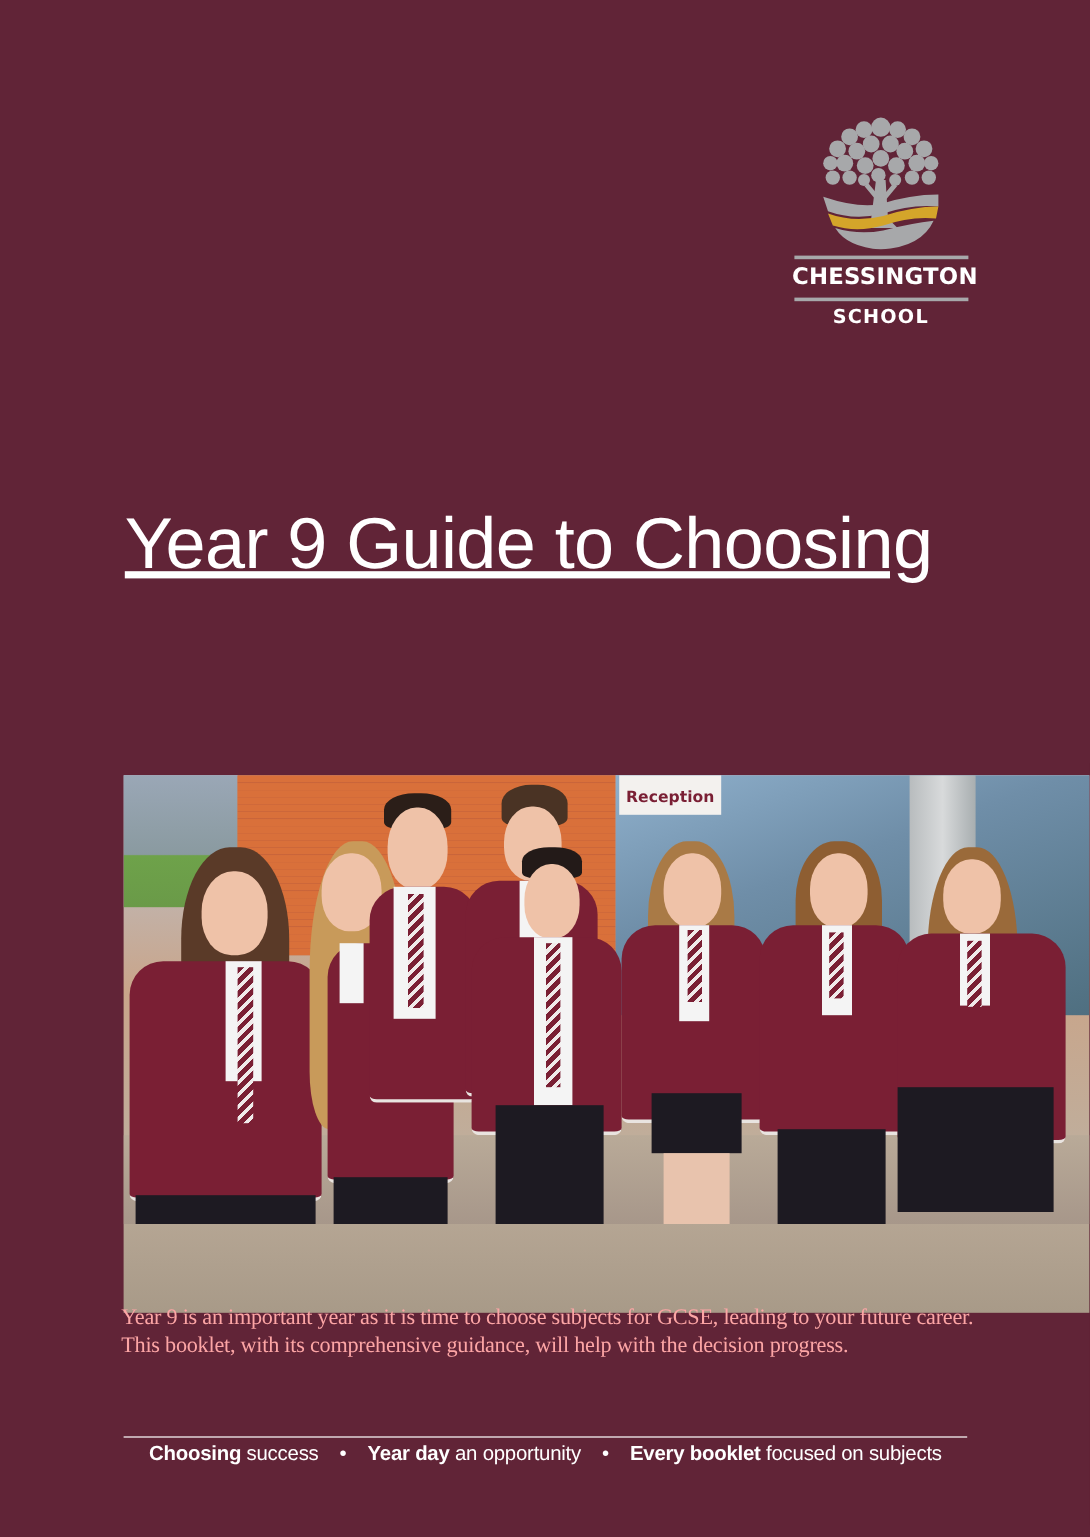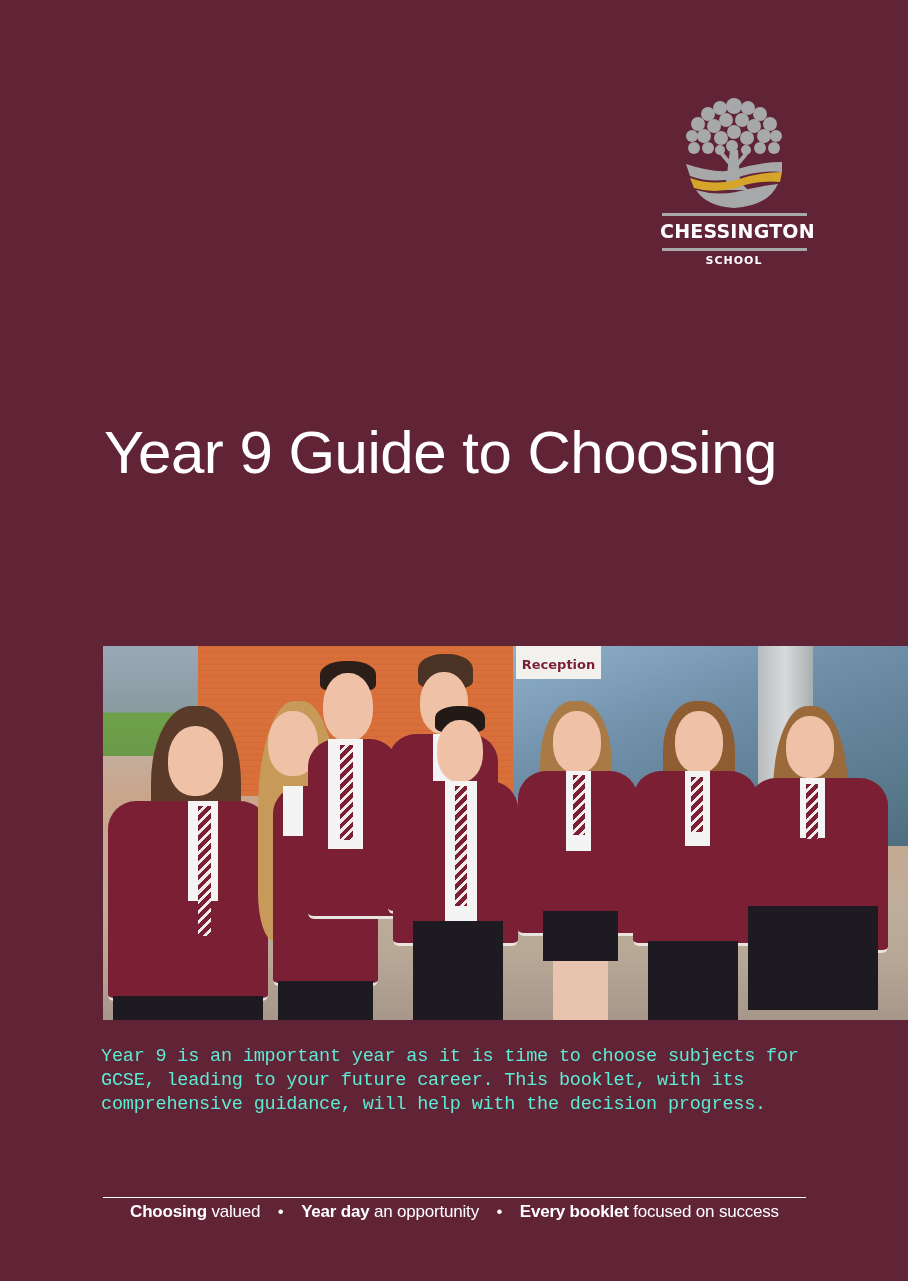--- a/index.html
+++ b/index.html
@@ -17,40 +17,40 @@
     .logo .rule { position: absolute; left: 2px; width: 145px; height: 3px; background: #a7a8aa; }
     .logo .rule.top { top: 121px; }
     .logo .rule.bottom { top: 156px; }
     .logo .name {
       position: absolute; left: 0; top: 128px; width: 148px; text-align: center;
       font-family: "DejaVu Sans", sans-serif; font-weight: bold; font-size: 19px;
       letter-spacing: 0.2px; color: #ffffff;
     }
     .logo .sub {
       position: absolute; left: 0; top: 162px; width: 148px; text-align: center;
-      font-family: "DejaVu Sans", sans-serif; font-weight: bold; font-size: 11px;
+      font-family: "DejaVu Sans", sans-serif; font-weight: bold; font-size: 16px;
       letter-spacing: 1px; color: #ffffff;
     }
 
     
     .title {
       position: absolute; left: 104px; top: 420px; width: 760px;
       font-family: "Liberation Sans", sans-serif; font-weight: normal;
       font-size: 60px; line-height: 65px; letter-spacing: -0.5px; color: #ffffff;
     }
-    .title span { display: block; }
+    .title span { display: block; text-decoration: underline; }
     .year {
       position: absolute; left: 104px; top: 565px;
       font-family: "Liberation Sans", sans-serif; font-size: 45px; line-height: 50px;
       letter-spacing: -0.5px; color: #ffffff;
     }
 
     
     .photo {
-      position: absolute; left: 103px; top: 646px; width: 805px; height: 374px;
+      position: absolute; left: 103px; top: 646px; width: 805px; height: 448px;
       overflow: hidden;
       background: linear-gradient(180deg, #b8c4d4 0%, #c9a58a 40%, #bfae9c 70%, #a89a88 100%);
     }
     .photo .bldg-left {
       position: absolute; left: 0; top: 0; width: 110px; height: 110px;
       background: linear-gradient(180deg, #9aa7b6 0%, #8a9aa0 60%, #6ea24a 61%, #6a9a48 100%);
     }
     .photo .brick {
       position: absolute; left: 95px; top: 0; width: 315px; height: 150px;
       background: repeating-linear-gradient(0deg, #d9703a 0px, #d9703a 5px, #c8643a 6px),
@@ -84,23 +84,23 @@
     .student .shirt { position: absolute; background: #f4f4f4; }
     .student .tie {
       position: absolute;
       background: repeating-linear-gradient(135deg, #7a1f34 0 4px, #f0eaea 4px 7px);
     }
     .student .lower { position: absolute; background: #1d1a22; }
     .student .legs { position: absolute; background: #e8c3ad; }
 
     
     .intro {
-      position: absolute; left: 101px; top: 1045px; width: 720px;
-      font-family: Liberation Mono, monospace; font-size: 18.5px; line-height: 24px;
-      color: #5eead4; letter-spacing: -0.2px;
+      position: absolute; left: 101px; top: 1086px; width: 720px;
+      font-family: Liberation Serif, serif; font-size: 18.5px; line-height: 24px;
+      color: #fca5a5; letter-spacing: -0.2px;
     }
 
     
     .divider { position: absolute; left: 103px; top: 1197px; width: 703px; height: 1px; background: #ffffff; }
     .motto {
       position: absolute; left: 103px; top: 1201px; width: 703px; text-align: center;
       font-family: "Liberation Sans", sans-serif; font-size: 17px; line-height: 22px;
       color: #ffffff; letter-spacing: -0.2px; white-space: nowrap;
     }
     .motto b { font-weight: bold; }
@@ -236,20 +236,20 @@
       <div class="shirt" style="left:52px;top:72px;width:25px;height:60px;"></div>
       <div class="tie" style="left:58px;top:78px;width:12px;height:55px;"></div>
       <div class="lower" style="left:0;top:200px;width:130px;height:104px;"></div>
     </div>
   </div>
 
   <p class="intro">Year 9 is an important year as it is time to choose subjects for GCSE, leading to your future career. This booklet, with its comprehensive guidance, will help with the decision progress.</p>
 
   <div class="divider"></div>
   <div class="motto">
-    <span><b>Choosing</b><span> valued</span></span>
+    <span><b>Choosing</b><span> success</span></span>
     <span class="sep">•</span>
     <span><b>Year day</b><span> an opportunity</span></span>
     <span class="sep">•</span>
-    <span><b>Every booklet</b><span> focused on success</span></span>
+    <span><b>Every booklet</b><span> focused on subjects</span></span>
   </div>
 
 </div>
 
 </body></html>

